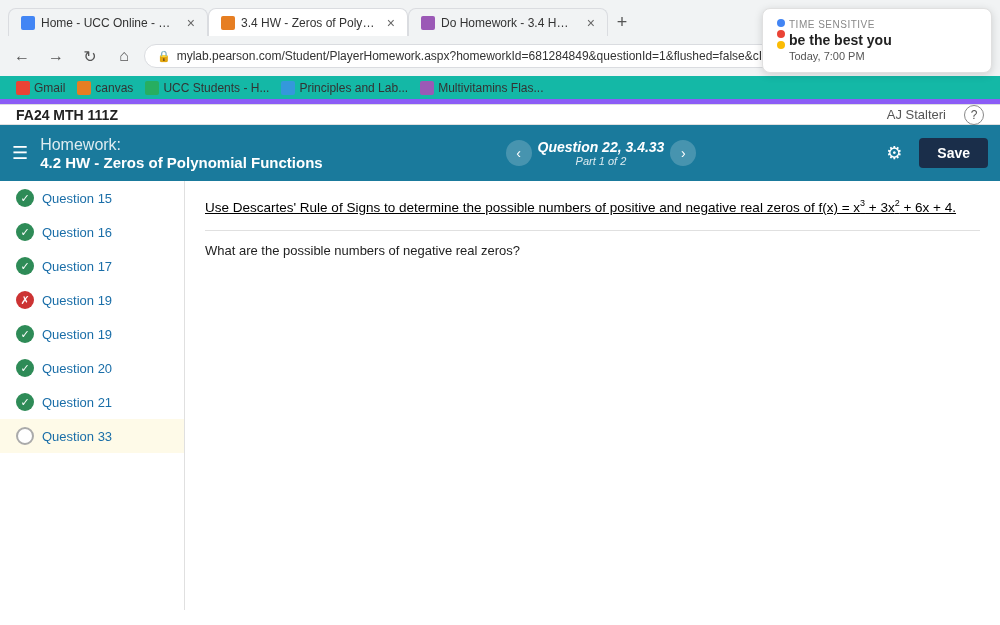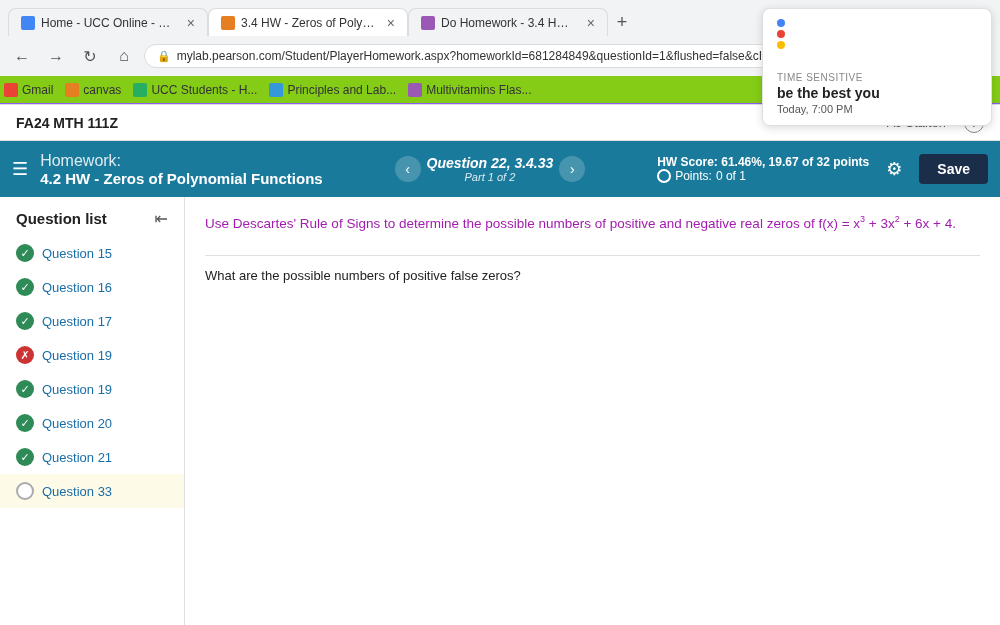--- a/index.html
+++ b/index.html
@@ -12,26 +12,26 @@
     .tab.active { background: #fff; z-index: 1; }
     .tab-icon { width: 14px; height: 14px; border-radius: 2px; flex-shrink: 0; }
     .tab-label { overflow: hidden; text-overflow: ellipsis; white-space: nowrap; color: #333; }
     .tab-close { color: #666; font-size: 14px; margin-left: 4px; flex-shrink: 0; }
     .new-tab-btn { width: 28px; height: 28px; display: flex; align-items: center; justify-content: center; border-radius: 50%; cursor: pointer; font-size: 18px; color: #555; }
 
     .address-bar { background: #f1f3f4; padding: 4px 8px; display: flex; align-items: center; gap: 6px; height: 40px; }
     .nav-btn { width: 28px; height: 28px; display: flex; align-items: center; justify-content: center; border-radius: 50%; cursor: pointer; color: #555; font-size: 16px; }
     .url-box { flex: 1; background: #fff; border: 1px solid #dadce0; border-radius: 16px; padding: 4px 12px; font-size: 12px; color: #333; display: flex; align-items: center; gap: 6px; }
     .url-text { flex: 1; overflow: hidden; text-overflow: ellipsis; white-space: nowrap; }
-    .bookmarks-bar { background: #84cc16; border-bottom: 1px solid #8b5cf6; padding: 2px 4px; display: flex; align-items: center; gap: 12px; height: 28px; }
+    .bookmarks-bar { background: #14b8a6; border-bottom: 5px solid #8b5cf6; padding: 2px 16px; display: flex; align-items: center; gap: 12px; height: 28px; }
     .bookmark-item { font-size: 12px; color: #333; display: flex; align-items: center; gap: 4px; cursor: pointer; white-space: nowrap; }
     .bookmark-icon { width: 14px; height: 14px; border-radius: 2px; background: #4285f4; flex-shrink: 0; }
 
     
-    .app-header { background: #fff; border-bottom: 1px solid #e0e0e0; padding: 8px 16px; display: flex; align-items: center; justify-content: space-between; height: 36px; }
+    .app-header { background: #fff; border-bottom: 1px solid #e0e0e0; padding: 8px 16px; display: flex; align-items: center; justify-content: space-between; height: 20px; }
     .app-title { font-size: 14px; font-weight: bold; color: #222; }
     .app-header-right { display: flex; align-items: center; gap: 18px; font-size: 13px; color: #555; }
 
     
     .hw-header { background: #1a7a9c; display: flex; align-items: center; padding: 0 12px; height: 56px; gap: 8px; }
     .menu-icon { color: #fff; font-size: 18px; cursor: pointer; margin-right: 4px; }
     .hw-title-block { color: #fff; }
     .hw-label { font-size: 16px; opacity: 0.85; }
     .hw-title { font-size: 15px; font-weight: bold; }
     .hw-center { flex: 1; display: flex; align-items: center; justify-content: center; gap: 8px; color: #fff; }
@@ -59,29 +59,29 @@
     .sidebar-item { display: flex; align-items: center; gap: 8px; padding: 8px 16px; cursor: pointer; font-size: 13px; }
     .sidebar-item.active { background: #fefae8; }
     .status-icon { width: 18px; height: 18px; border-radius: 50%; display: flex; align-items: center; justify-content: center; flex-shrink: 0; }
     .status-green { background: #2e8b57; color: #fff; font-size: 11px; }
     .status-red { background: #cc3333; color: #fff; font-size: 11px; }
     .status-empty { background: #fff; border: 2px solid #aaa; }
     .item-label { color: #1a6ea8; }
 
     
     .content-area { flex: 1; padding: 16px 20px; overflow-y: auto; background: #fff; }
-    .question-text { font-size: 13.5px; color: #a21caf; line-height: 1.5; margin-bottom: 21px; }
+    .question-text { font-size: 13.5px; color: #000000; line-height: 1.5; margin-bottom: 12px; text-decoration: underline; }
     .divider { border: none; border-top: 1px solid #e0e0e0; margin: 12px 0; }
     .sub-question { font-size: 13px; color: #222; margin-bottom: 10px; }
     .input-wrapper { display: flex; align-items: center; gap: 8px; }
     .answer-input { width: 120px; height: 26px; border: 1px solid #aaa; padding: 2px 6px; font-size: 13px; }
     .hint-text { color: #555; font-size: 12px; font-style: italic; }
 
     
-    .notification-popup { position: absolute; top: 8px; right: 8px; background: #fff; border: 1px solid #e0e0e0; border-radius: 8px; padding: 10px 14px; display: flex; align-items: flex-start; gap: 23px; box-shadow: 0 2px 8px rgba(0,0,0,0.15); z-index: 100; width: 230px; flex-direction: column; }
+    .notification-popup { position: absolute; top: 8px; right: 8px; background: #fff; border: 1px solid #e0e0e0; border-radius: 8px; padding: 10px 14px; display: flex; align-items: flex-start; gap: 4px; box-shadow: 0 2px 8px rgba(0,0,0,0.15); z-index: 100; width: 230px; }
     .notif-dots { display: flex; flex-direction: column; gap: 3px; }
     .dot { width: 8px; height: 8px; border-radius: 50%; }
     .dot-blue { background: #4285f4; }
     .dot-red { background: #ea4335; }
     .dot-yellow { background: #fbbc04; }
     .notif-content { font-size: 11px; }
     .notif-label { font-size: 10px; color: #888; text-transform: uppercase; letter-spacing: 0.5px; }
     .notif-title { font-size: 14px; font-weight: bold; color: #222; margin-top: 2px; }
     .notif-time { font-size: 11px; color: #555; margin-top: 2px; }
     sup { font-size: 9px; vertical-align: super; }
@@ -178,43 +178,28 @@
       <div class="hw-question-nav">
         <button class="nav-arrow">‹</button>
         <div class="question-info">
           <div class="question-num">Question 22, 3.4.33</div>
           <div class="part-info">Part 1 of 2</div>
         </div>
         <button class="nav-arrow">›</button>
       </div>
     </div>
     <div class="hw-right">
-      <div class="score-block">
-        <div class="score-title">
-          <span>HW Score:</span>
-          <span>61.46%, 19.67 of 32 points</span>
-        </div>
-        <div class="points-row">
-          <span class="circle-icon"></span>
-          <span>Points:</span>
-          <span>0 of 1</span>
-        </div>
-      </div>
       <button class="gear-btn">⚙</button>
       <button class="save-btn">Save</button>
     </div>
   </div>
 
   <div class="main-layout">
 
     <div class="sidebar">
-      <div class="sidebar-header">
-        <span class="sidebar-title">Question list</span>
-        <button class="collapse-btn">⇤</button>
-      </div>
 
       <div class="sidebar-item">
         <div class="status-icon status-green">✓</div>
         <span class="item-label">Question 15</span>
       </div>
       <div class="sidebar-item">
         <div class="status-icon status-green">✓</div>
         <span class="item-label">Question 16</span>
       </div>
       <div class="sidebar-item">
@@ -241,17 +226,17 @@
         <div class="status-icon status-empty"></div>
         <span class="item-label">Question 33</span>
       </div>
     </div>
 
     <div class="content-area">
       <p class="question-text">
         <span>Use Descartes' Rule of Signs to determine the possible numbers of positive and negative real zeros of f(x) = x</span><sup>3</sup><span> + 3x</span><sup>2</sup><span> + 6x + 4.</span>
       </p>
       <hr class="divider">
-      <p class="sub-question">What are the possible numbers of positive false zeros?</p>
+      <p class="sub-question">What are the possible numbers of negative real zeros?</p>
     </div>
   </div>
 
 </div>
 
 </body></html>

